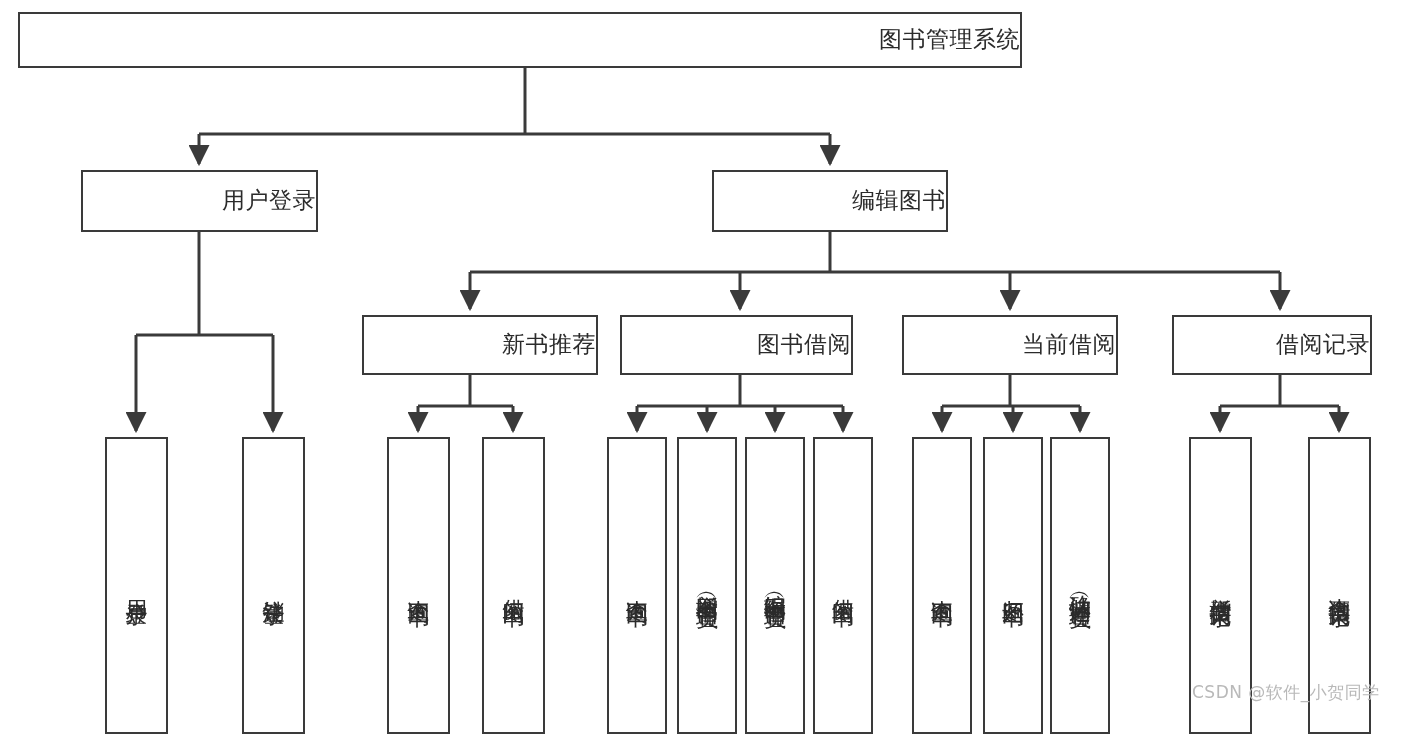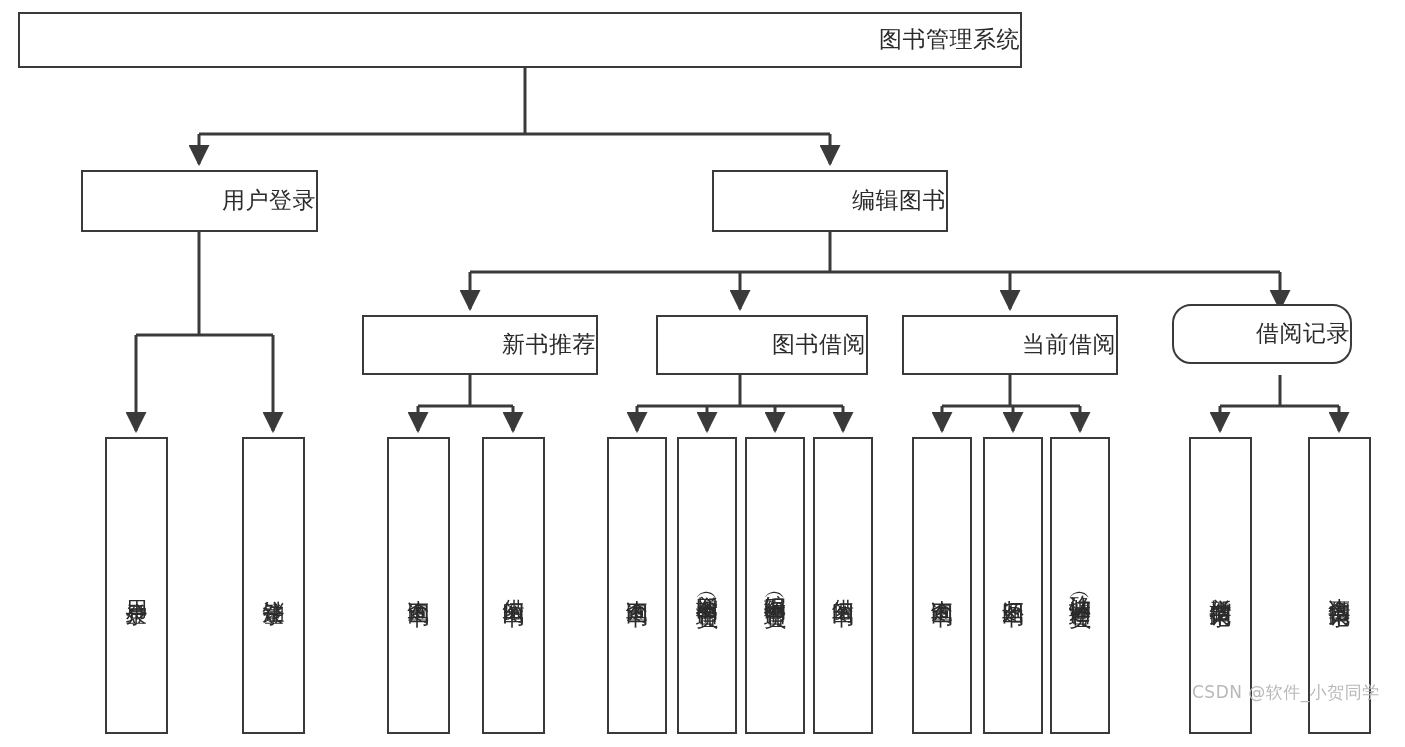--- a/index.html
+++ b/index.html
@@ -131,27 +131,27 @@
   <div class="node node-h" style="left:81px; top:170px; width:237px; height:62px;">
     <span>用户登录</span>
   </div>
   <div class="node node-h" style="left:712px; top:170px; width:236px; height:62px;">
     <span>编辑图书</span>
   </div>
 
   <div class="node node-h" style="left:362px; top:315px; width:236px; height:60px;">
     <span>新书推荐</span>
   </div>
-  <div class="node node-h" style="left:656px; top:315px; width:212px; height:60px;">
+  <div class="node node-h" style="left:620px; top:315px; width:233px; height:60px;">
     <span>图书借阅</span>
   </div>
   <div class="node node-h" style="left:902px; top:315px; width:216px; height:60px;padding-left:10px;">
     <span>当前借阅</span>
   </div>
-  <div class="node node-h" style="left:1172px; top:304px; width:180px; height:60px;border-radius:19px;">
+  <div class="node node-h" style="left:1172px; top:315px; width:200px; height:60px;">
     <span>借阅记录</span>
   </div>
 
   <div class="node node-v" style="left:105px; top:437px; width:63px; height:297px;">
     <span class="vtext">用户登录</span>
   </div>
   <div class="node node-v" style="left:242px; top:437px; width:63px; height:297px;">
     <span class="vtext">注销登录</span>
   </div>
 

